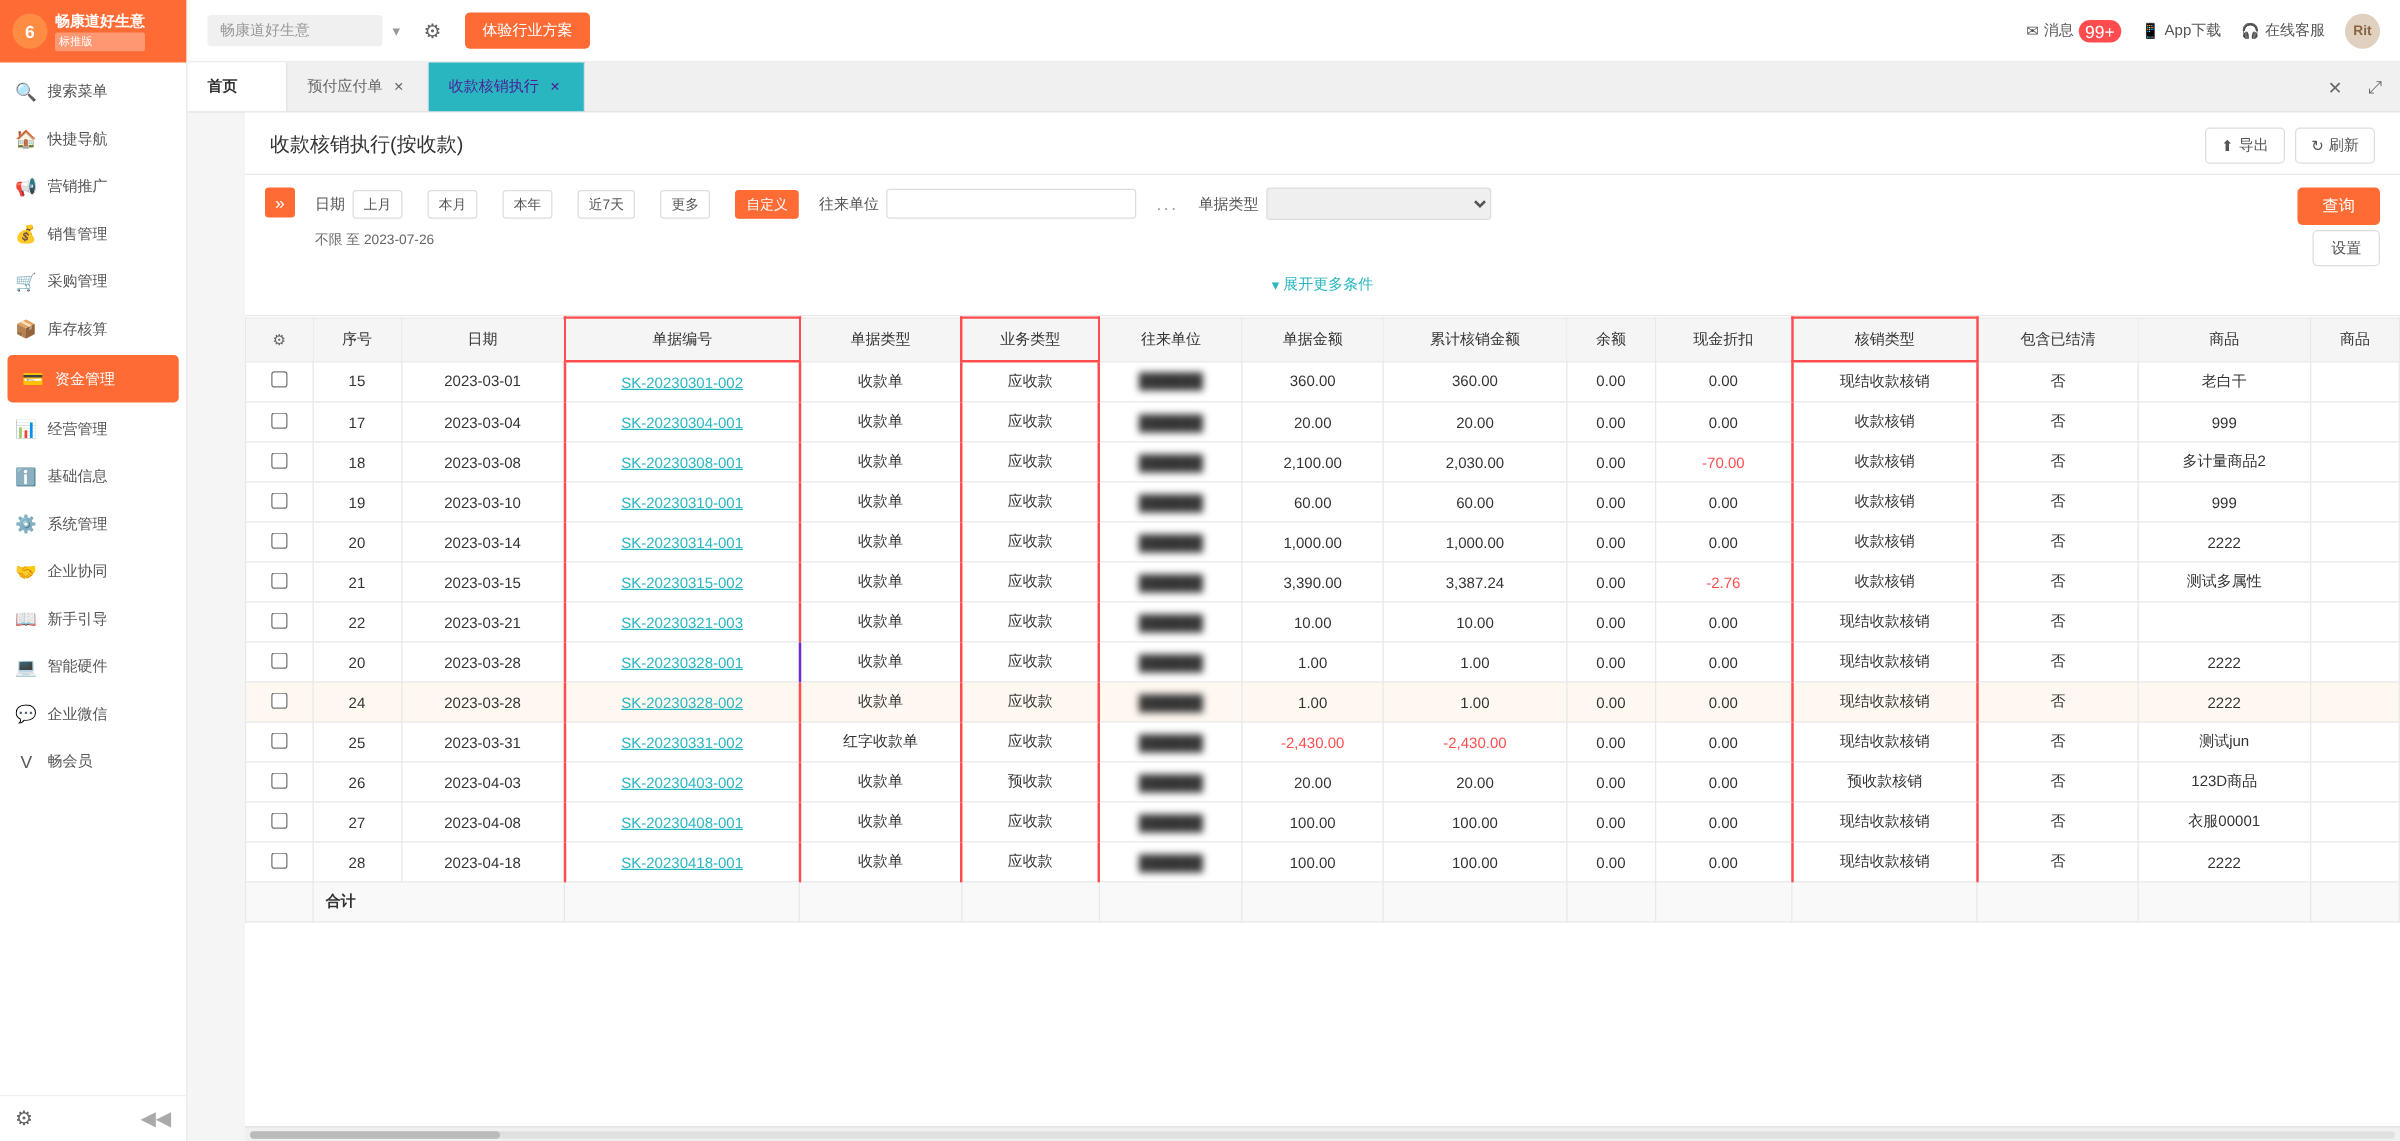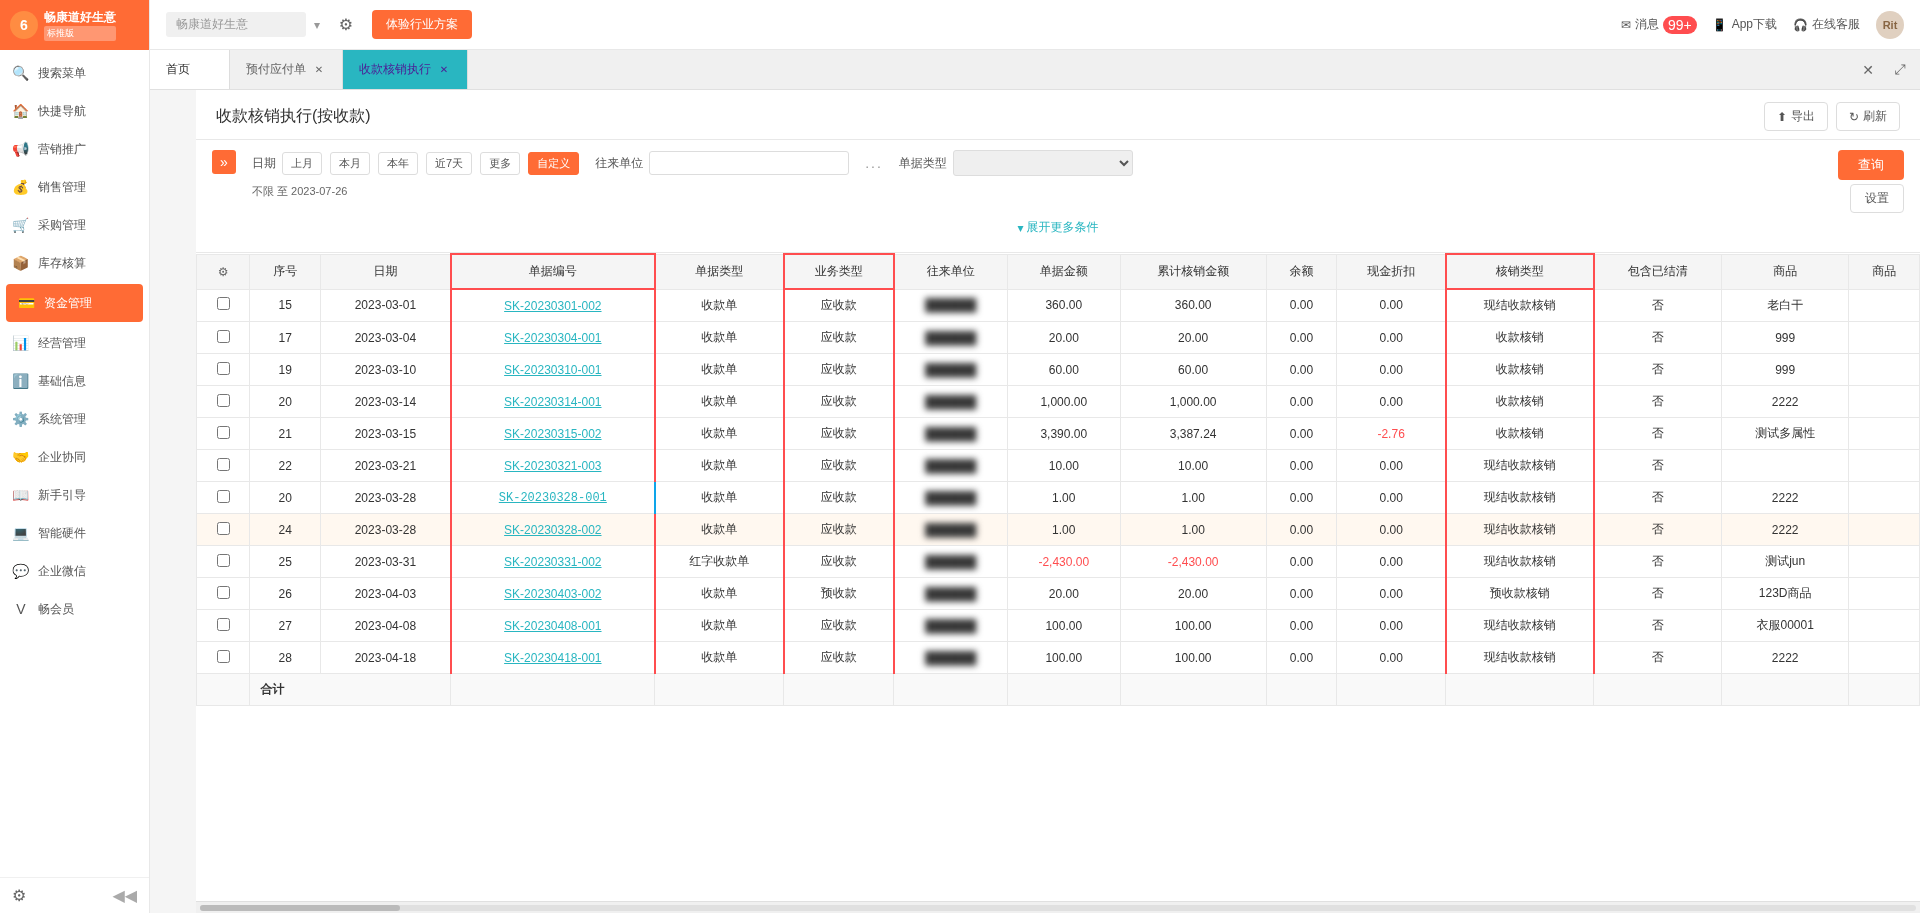--- a/index.html
+++ b/index.html
@@ -28,39 +28,39 @@
     .topbar-solution-btn { background: #ff6b35; color: #fff; border: none; padding: 6px 14px; border-radius: 4px; cursor: pointer; font-size: 12px; }
     .topbar-spacer { flex: 1; }
     .topbar-actions { display: flex; align-items: center; gap: 16px; }
     .topbar-action { display: flex; align-items: center; gap: 4px; cursor: pointer; color: #555; font-size: 12px; }
     .topbar-badge { background: #ff4d4f; color: #fff; border-radius: 10px; padding: 1px 5px; font-size: 14px; }
     .topbar-avatar { width: 28px; height: 28px; background: #ccc; border-radius: 50%; }
 
     
     .tabbar { height: 40px; background: #f0f0f0; border-bottom: 1px solid #e0e0e0; display: flex; align-items: stretch; flex-shrink: 0; padding-left: 0; }
     .tab { display: flex; align-items: center; gap: 6px; padding: 0 16px; cursor: pointer; color: #666; font-size: 12px; border-right: 1px solid #ddd; position: relative; min-width: 80px; }
-    .tab.home { background: #fff; color: #333; font-weight: 400; }
+    .tab.home { background: #fff; color: #333; font-weight: 700; }
     .tab.active { background: #29b6c1; color: #4c1d95; }
     .tab-close { width: 14px; height: 14px; display: flex; align-items: center; justify-content: center; border-radius: 50%; font-size: 10px; cursor: pointer; }
     .tabbar-end { flex: 1; display: flex; align-items: center; justify-content: flex-end; padding-right: 8px; gap: 8px; }
     .tabbar-btn { cursor: pointer; color: #666; font-size: 14px; width: 24px; height: 24px; display: flex; align-items: center; justify-content: center; }
 
     
     .content { flex: 1; overflow: hidden; display: flex; flex-direction: column; padding: 0; background: #f5f5f5; margin-left: 46px; }
     .page-header { background: #fff; padding: 12px 20px 8px; border-bottom: 1px solid #e8e8e8; display: flex; align-items: center; justify-content: space-between; flex-shrink: 0; }
     .page-title { font-size: 16px; font-weight: 500; color: #333; }
     .page-header-actions { display: flex; gap: 8px; }
     .btn-outline { border: 1px solid #ddd; background: #fff; padding: 5px 12px; border-radius: 4px; cursor: pointer; font-size: 12px; color: #555; display: flex; align-items: center; gap: 4px; }
 
     
     .filter-bar { background: #fff; padding: 10px 16px; border-bottom: 1px solid #e8e8e8; flex-shrink: 0; }
     .filter-row { display: flex; align-items: center; gap: 16px; flex-wrap: wrap; }
     .filter-item { display: flex; align-items: center; gap: 6px; }
     .filter-label { color: #555; white-space: nowrap; font-size: 12px; }
-    .filter-date-btns { display: flex; gap: 8px; align-items: center; }
+    .filter-date-btns { display: flex; gap: 20px; align-items: center; }
     .date-btn { padding: 3px 8px; border: 1px solid #ddd; border-radius: 3px; cursor: pointer; font-size: 11px; color: #555; background: #fff; }
     .date-btn.custom { background: #ff6b35; color: #fff; border-color: #ff6b35; text-align: right; }
     .date-range { font-size: 11px; color: #666; margin-top: 2px; }
     .filter-input { border: 1px solid #ddd; padding: 4px 8px; border-radius: 3px; font-size: 12px; color: #555; min-width: 160px; }
     .filter-select { border: 1px solid #ddd; padding: 4px 8px; border-radius: 3px; font-size: 12px; color: #555; min-width: 120px; }
     .filter-ellipsis { color: #999; letter-spacing: 2px; font-size: 14px; }
     .filter-expand { display: flex; align-items: center; justify-content: center; padding: 6px 0; }
     .expand-btn { color: #29b6c1; cursor: pointer; font-size: 12px; display: flex; align-items: center; gap: 3px; border: none; background: none; }
     .query-btn { background: #ff6b35; color: #fff; border: none; padding: 6px 20px; border-radius: 4px; cursor: pointer; font-size: 13px; }
     .settings-btn { border: 1px solid #ddd; background: #fff; padding: 5px 14px; border-radius: 4px; cursor: pointer; font-size: 12px; color: #555; }
@@ -320,20 +320,37 @@
       <td class="">20.00</td>
       <td>0.00</td>
       <td class="">0.00</td>
       <td style="border-left:2px solid #ff4d4f;border-right:2px solid #ff4d4f;">收款核销</td>
       <td>否</td>
       <td>999</td>
       <td></td>
     </tr>
             <tr>
       <td><input type="checkbox" style=""></td>
+      <td>18</td>
+      <td>2023-03-08</td>
+      <td style="border-left:2px solid #ff4d4f;border-right:2px solid #ff4d4f;"><span class="link">SK-20230308-001</span></td>
+      <td>收款单</td>
+      <td style="border-left:2px solid #ff4d4f;border-right:2px solid #ff4d4f;">应收款</td>
+      <td style="filter:blur(3px);user-select:none;">██████</td>
+      <td class="">2,100.00</td>
+      <td class="">2,030.00</td>
+      <td>0.00</td>
+      <td class="negative">-70.00</td>
+      <td style="border-left:2px solid #ff4d4f;border-right:2px solid #ff4d4f;">收款核销</td>
+      <td>否</td>
+      <td>多计量商品2</td>
+      <td></td>
+    </tr>
+            <tr>
+      <td><input type="checkbox" style=""></td>
       <td>19</td>
       <td>2023-03-10</td>
       <td style="border-left:2px solid #ff4d4f;border-right:2px solid #ff4d4f;"><span class="link">SK-20230310-001</span></td>
       <td>收款单</td>
       <td style="border-left:2px solid #ff4d4f;border-right:2px solid #ff4d4f;">应收款</td>
       <td style="filter:blur(3px);user-select:none;">██████</td>
       <td class="">60.00</td>
       <td class="">60.00</td>
       <td>0.00</td>
       <td class="">0.00</td>
@@ -390,21 +407,21 @@
       <td class="">0.00</td>
       <td style="border-left:2px solid #ff4d4f;border-right:2px solid #ff4d4f;">现结收款核销</td>
       <td>否</td>
       <td></td>
       <td></td>
     </tr>
             <tr>
       <td><input type="checkbox" style=""></td>
       <td>20</td>
       <td>2023-03-28</td>
-      <td style="border-left:2px solid #ff4d4f;border-right:2px solid #0ea5e9;font-family:Liberation Mono, monospace;"><span class="link">SK-20230328-001</span></td>
+      <td style="border-left:2px solid #ff4d4f;border-right:2px solid #6d28d9;"><span class="link">SK-20230328-001</span></td>
       <td>收款单</td>
       <td style="border-left:2px solid #ff4d4f;border-right:2px solid #ff4d4f;">应收款</td>
       <td style="filter:blur(3px);user-select:none;">██████</td>
       <td class="">1.00</td>
       <td class="">1.00</td>
       <td>0.00</td>
       <td class="">0.00</td>
       <td style="border-left:2px solid #ff4d4f;border-right:2px solid #ff4d4f;">现结收款核销</td>
       <td>否</td>
       <td>2222</td>

